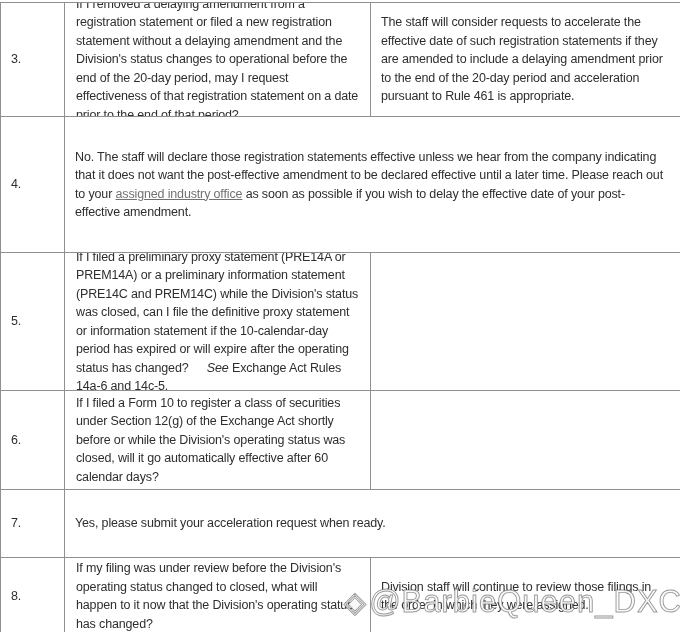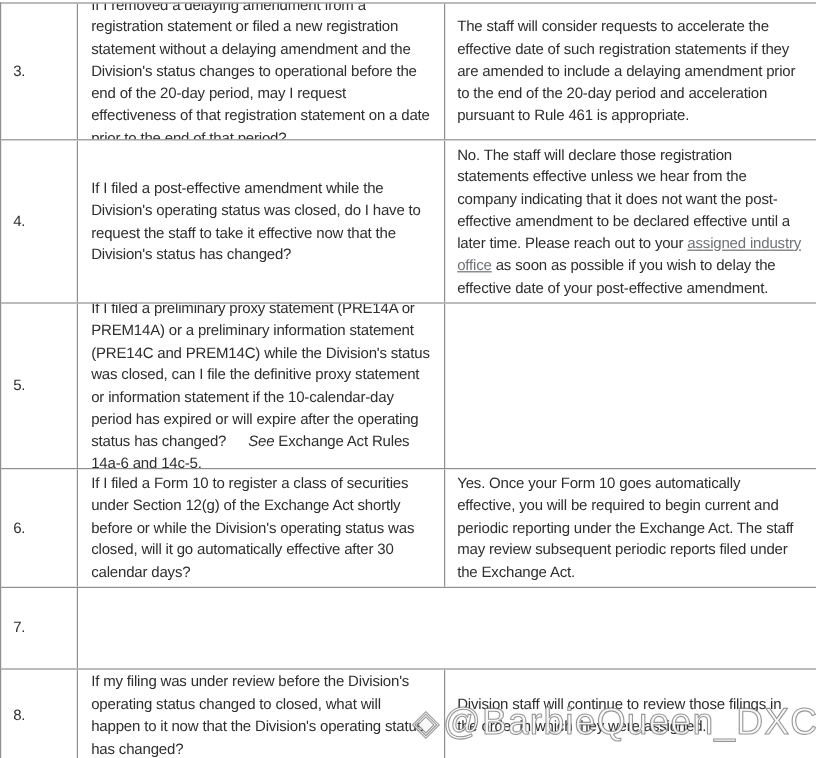--- a/index.html
+++ b/index.html
@@ -77,52 +77,49 @@
       </div>
       <div class="cell cell-a">
         <div class="txt">The staff will consider requests to accelerate the effective date of such registration statements if they are amended to include a delaying amendment prior to the end of the 20-day period and acceleration pursuant to Rule 461 is appropriate.</div>
       </div>
     </div>
 
     <div class="row r4">
       <div class="cell cell-num">
         <div class="txt">4.</div>
       </div>
-      <div class="cell cell-q">
-        <div class="txt">If I filed a post-effective amendment while the Division's operating status was closed, do I have to request the staff to take it effective now that the Division's status has changed?</div>
-      </div>
       <div class="cell cell-a">
         <div class="txt"><span>No. The staff will declare those registration statements effective unless we hear from the company indicating that it does not want the post-effective amendment to be declared effective until a later time. Please reach out to your </span><a class="office-link" href="#">assigned industry office</a><span> as soon as possible if you wish to delay the effective date of your post-effective amendment.</span></div>
       </div>
     </div>
 
     <div class="row r5">
       <div class="cell cell-num">
         <div class="txt">5.</div>
       </div>
       <div class="cell cell-q">
         <div class="txt"><span>If I filed a preliminary proxy statement (PRE14A or PREM14A) or a preliminary information statement (PRE14C and PREM14C) while the Division's status was closed, can I file the definitive proxy statement or information statement if the 10-calendar-day period has expired or will expire after the operating status has changed? </span><em class="see">See</em><span> Exchange Act Rules 14a-6 and 14c-5.</span></div>
       </div>
     </div>
 
     <div class="row r6">
       <div class="cell cell-num">
         <div class="txt">6.</div>
       </div>
       <div class="cell cell-q">
-        <div class="txt">If I filed a Form 10 to register a class of securities under Section 12(g) of the Exchange Act shortly before or while the Division's operating status was closed, will it go automatically effective after 30 calendar days?</div>
-      </div>
-      <div class="cell cell-a">
-        <div class="txt">Yes. Once your Form 10 goes automatically effective, you will be required to begin current and periodic reporting under the Exchange Act. The staff may review subsequent periodic reports filed under the Exchange Act.</div>
+        <div class="txt">If I filed a Form 10 to register a class of securities under Section 12(g) of the Exchange Act shortly before or while the Division's operating status was closed, will it go automatically effective after 60 calendar days?</div>
       </div>
     </div>
 
     <div class="row r7">
       <div class="cell cell-num">
         <div class="txt">7.</div>
+      </div>
+      <div class="cell cell-a">
+        <div class="txt">Yes, please submit your acceleration request when ready.</div>
       </div>
     </div>
 
     <div class="row r8">
       <div class="cell cell-num">
         <div class="txt">8.</div>
       </div>
       <div class="cell cell-q">
         <div class="txt">If my filing was under review before the Division's operating status changed to closed, what will happen to it now that the Division's operating status has changed?</div>
       </div>

